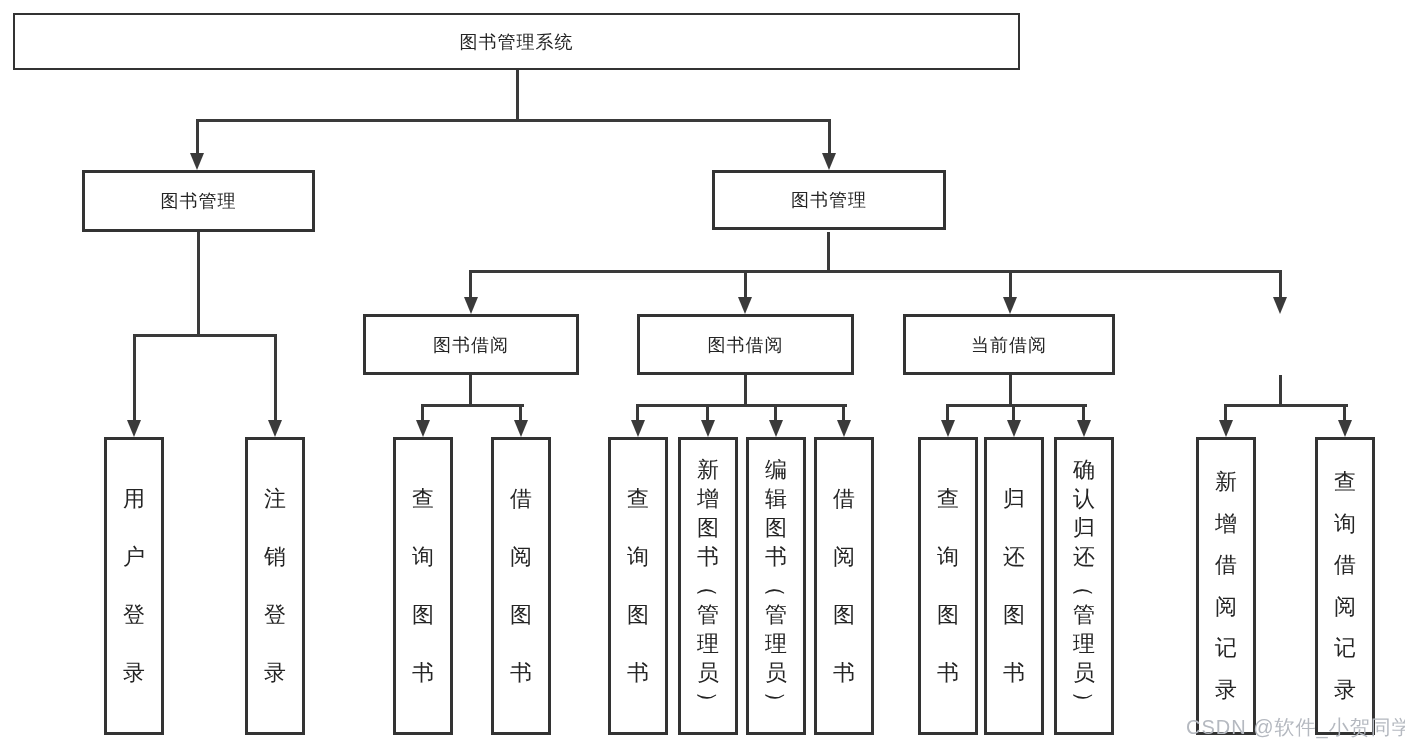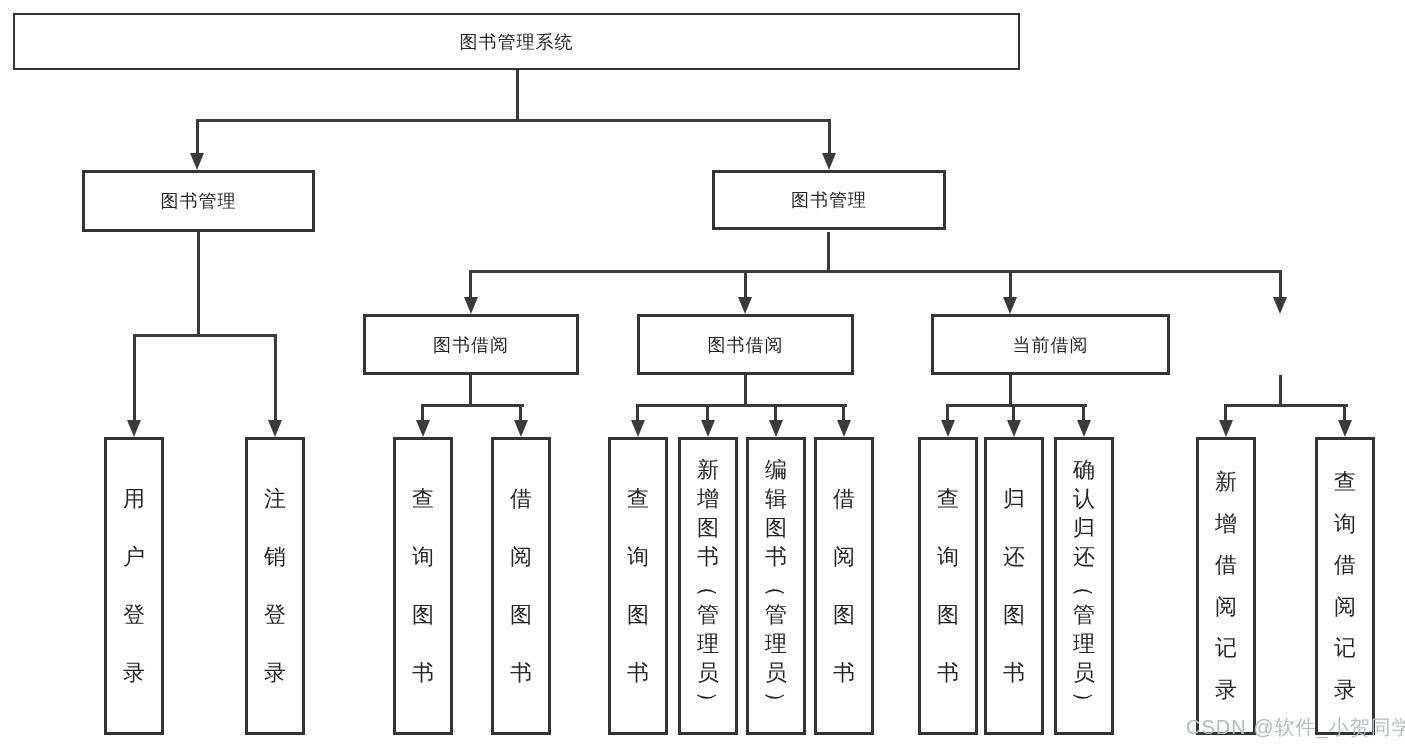--- a/index.html
+++ b/index.html
@@ -73,21 +73,21 @@
   <div class="arrow" style="left:464px;top:297px;"></div>
   <div class="vline" style="left:744px;top:270px;height:32px;"></div>
   <div class="arrow" style="left:738px;top:297px;"></div>
   <div class="vline" style="left:1009px;top:270px;height:32px;"></div>
   <div class="arrow" style="left:1003px;top:297px;"></div>
   <div class="vline" style="left:1279px;top:270px;height:32px;"></div>
   <div class="arrow" style="left:1273px;top:297px;"></div>
 
   <div class="box hbox" style="left:363px;top:314px;width:216px;height:61px;">图书借阅</div>
   <div class="box hbox" style="left:637px;top:314px;width:217px;height:61px;">图书借阅</div>
-  <div class="box hbox" style="left:903px;top:314px;width:239px;height:61px;margin-left:28px;">当前借阅</div>
+  <div class="box hbox" style="left:903px;top:314px;width:212px;height:61px;">当前借阅</div>
 
   <div class="vline" style="left:469px;top:375px;height:32px;"></div>
   <div class="hline" style="left:421px;top:404px;width:103px;"></div>
   <div class="vline" style="left:421px;top:404px;height:20px;"></div>
   <div class="arrow" style="left:416px;top:420px;"></div>
   <div class="vline" style="left:519px;top:404px;height:20px;"></div>
   <div class="arrow" style="left:514px;top:420px;"></div>
 
   <div class="vline" style="left:744px;top:375px;height:32px;"></div>
   <div class="hline" style="left:636px;top:404px;width:211px;"></div>

